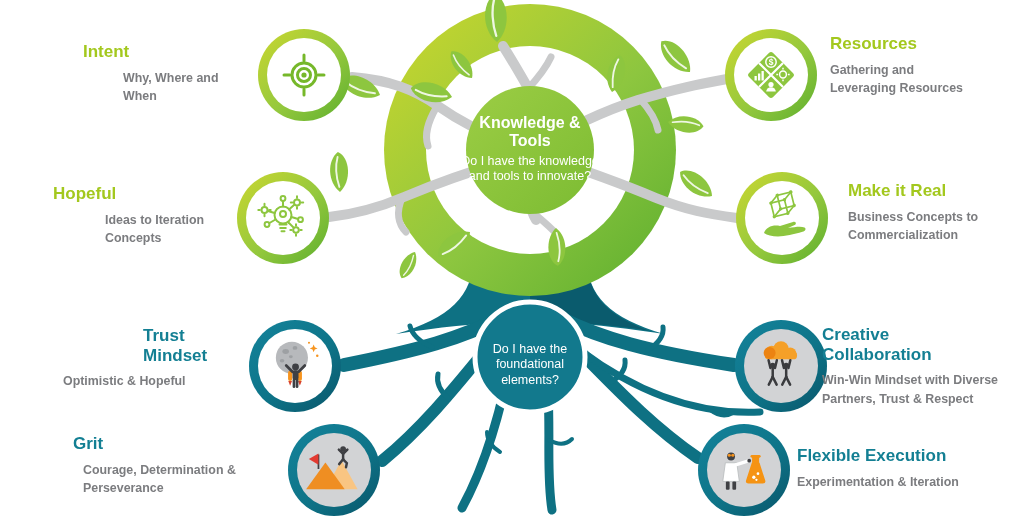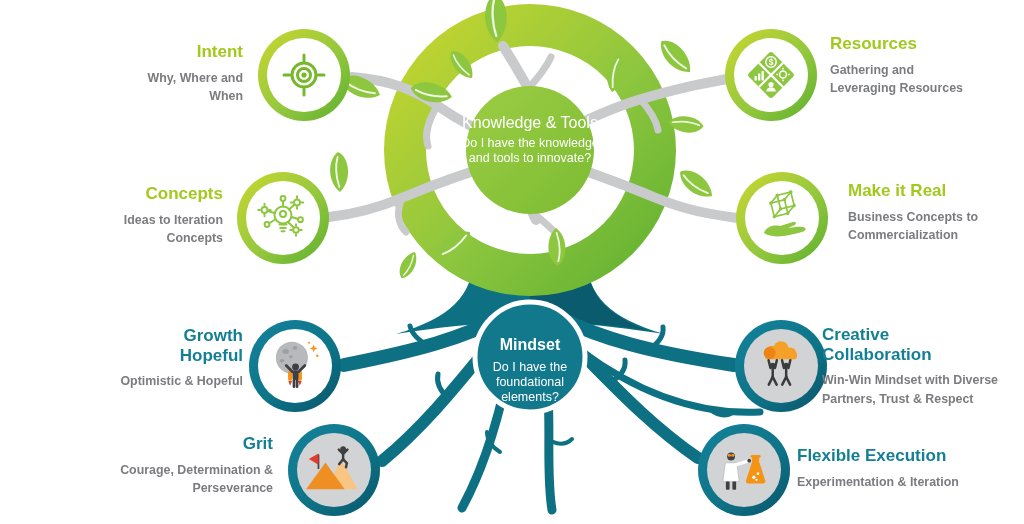--- a/index.html
+++ b/index.html
@@ -11,42 +11,42 @@
   .badge.green{background:linear-gradient(135deg,#cbd730 0%,#94c83d 55%,#5cae2e 100%);}
   .badge.teal{background:linear-gradient(140deg,#14839b 0%,#0e7488 55%,#09556a 100%);}
   .inner{width:74px;height:74px;border-radius:50%;display:flex;align-items:center;justify-content:center;overflow:hidden;}
   .inner.white{background:#ffffff;}
   .inner.gray{background:#d2d3d5;}
   .label{position:absolute;}
   .label .title{display:block;font-weight:bold;font-size:17px;line-height:1.15;}
   .label .subtitle{display:block;font-weight:bold;font-size:12.4px;line-height:1.5;margin-top:7px;color:#7b7c7f;}
   .t-green{color:#a3c81e;}
   .t-teal{color:#137f93;}
-  .align-right{text-align:right;}
+  .align-right{}
   .align-right .title,.align-right .subtitle{margin-left:auto;}
   
   #n-intent{left:258px;top:29px;}      #l-intent{left:83px;top:42px;width:160px;}
   #l-intent .subtitle{max-width:120px;}
   #n-concepts{left:237px;top:172px;}   #l-concepts{left:53px;top:184px;width:170px;}
   #l-concepts .subtitle{max-width:118px;}
   #n-growth{left:249px;top:320px;}     #l-growth{left:63px;top:326px;width:180px;}
   #l-growth .title{max-width:100px;}   #l-growth .subtitle{}
   #n-grit{left:288px;top:424px;}       #l-grit{left:73px;top:434px;width:200px;}
   #l-grit .subtitle{max-width:190px;}
   #n-resources{left:725px;top:29px;}   #l-resources{left:830px;top:34px;width:190px;}
   #l-resources .subtitle{max-width:152px;}
   #n-makeitreal{left:736px;top:172px;} #l-makeitreal{left:848px;top:181px;width:180px;}
   #l-makeitreal .subtitle{max-width:160px;}
   #n-creative{left:735px;top:320px;}   #l-creative{left:822px;top:325px;width:205px;}
   #l-creative .title{max-width:150px;}
   #n-flexible{left:698px;top:424px;}   #l-flexible{left:797px;top:446px;width:226px;}
   
   .center-text{position:absolute;text-align:center;color:#ffffff;}
   #knowledge-text{left:460px;top:114px;width:140px;}
-  #knowledge-text .c-title{font-size:16px;font-weight:normal;line-height:1.12;}
+  #knowledge-text .c-title{font-size:16px;font-weight:bold;line-height:1.12;}
   #knowledge-text .c-q{font-size:12.5px;line-height:1.22;margin-top:4px;}
   #mindset-text{left:466px;top:336px;width:128px;}
   #mindset-text .c-title{font-size:16px;font-weight:bold;line-height:1.1;}
   #mindset-text .c-q{font-size:12.5px;line-height:1.22;margin-top:6px;}
 </style>
 </head>
 <body>
 
 <div id="stage">
 
@@ -124,21 +124,20 @@
 
     <circle cx="530" cy="150" r="64" fill="url(#centerGrad)"></circle>
     <circle cx="530" cy="357" r="55" fill="#12798d" stroke="#ffffff" stroke-width="5"></circle>
   </svg>
 
   <div class="center-text" id="knowledge-text">
     <span class="c-title" style="display:block">Knowledge &amp; Tools</span>
     <span class="c-q" style="display:block">Do I have the knowledge and tools to innovate?</span>
   </div>
   <div class="center-text" id="mindset-text">
-    <span class="c-title" style="display:block">Mindset</span>
     <span class="c-q" style="display:block">Do I have the foundational elements?</span>
   </div>
 
   <div class="node" id="n-intent">
     <div class="badge green">
       <div class="inner white">
         <svg width="56" height="56" viewBox="0 0 56 56">
           <g fill="none" stroke="#76b82a" stroke-width="3" stroke-linecap="round">
             <circle cx="28" cy="28" r="12"></circle>
               <circle cx="28" cy="28" r="6.5"></circle>
@@ -176,21 +175,21 @@
               <circle cx="45.5" cy="29.7" r="2.4"></circle>
             <path d="M33.5,32.5 L38.5,37.5"></path>
               <circle cx="41" cy="40" r="2.8"></circle>
             <path d="M41,35.7 v-1.4 M41,44.3 v1.4 M36.7,40 h-1.4 M45.3,40 h1.4"></path>
           </g>
         </svg>
       </div>
     </div>
   </div>
   <div class="label align-right" id="l-concepts">
-    <span class="title t-green">Concepts</span>
+    <span class="title t-green">Hopeful</span>
     <span class="subtitle">Ideas to Iteration Concepts</span>
   </div>
 
   <div class="node" id="n-growth">
     <div class="badge teal">
       <div class="inner white">
         <svg width="58" height="58" viewBox="0 0 56 56">
           <circle cx="25" cy="20" r="15.5" fill="#b7b9bc"></circle>
           <g fill="#9da0a3">
             <ellipse cx="19" cy="14" rx="3.2" ry="2.4"></ellipse>
@@ -213,21 +212,21 @@
             <path d="M25.5,33.5 L19.5,27.5"></path>
               <path d="M31.5,33.5 L37.5,27.5"></path>
             <path d="M27,41.5 V48"></path>
               <path d="M30,41.5 V48"></path>
           </g>
         </svg>
       </div>
     </div>
   </div>
   <div class="label align-right" id="l-growth">
-    <span class="title t-teal">Growth Hopeful</span>
+    <span class="title t-teal">Trust Mindset</span>
     <span class="subtitle">Optimistic &amp; Hopeful</span>
   </div>
 
   <div class="node" id="n-grit">
     <div class="badge teal">
       <div class="inner gray">
         <svg width="60" height="60" viewBox="0 0 56 56">
           <path d="M20,46 L35,19 L50,46 Z" fill="#f9c582"></path>
           <path d="M2,46 L20,21 L38,46 Z" fill="#ef8e22"></path>
           <path d="M13.5,13.5 V27" stroke="#3f4044" stroke-width="1.6"></path>

